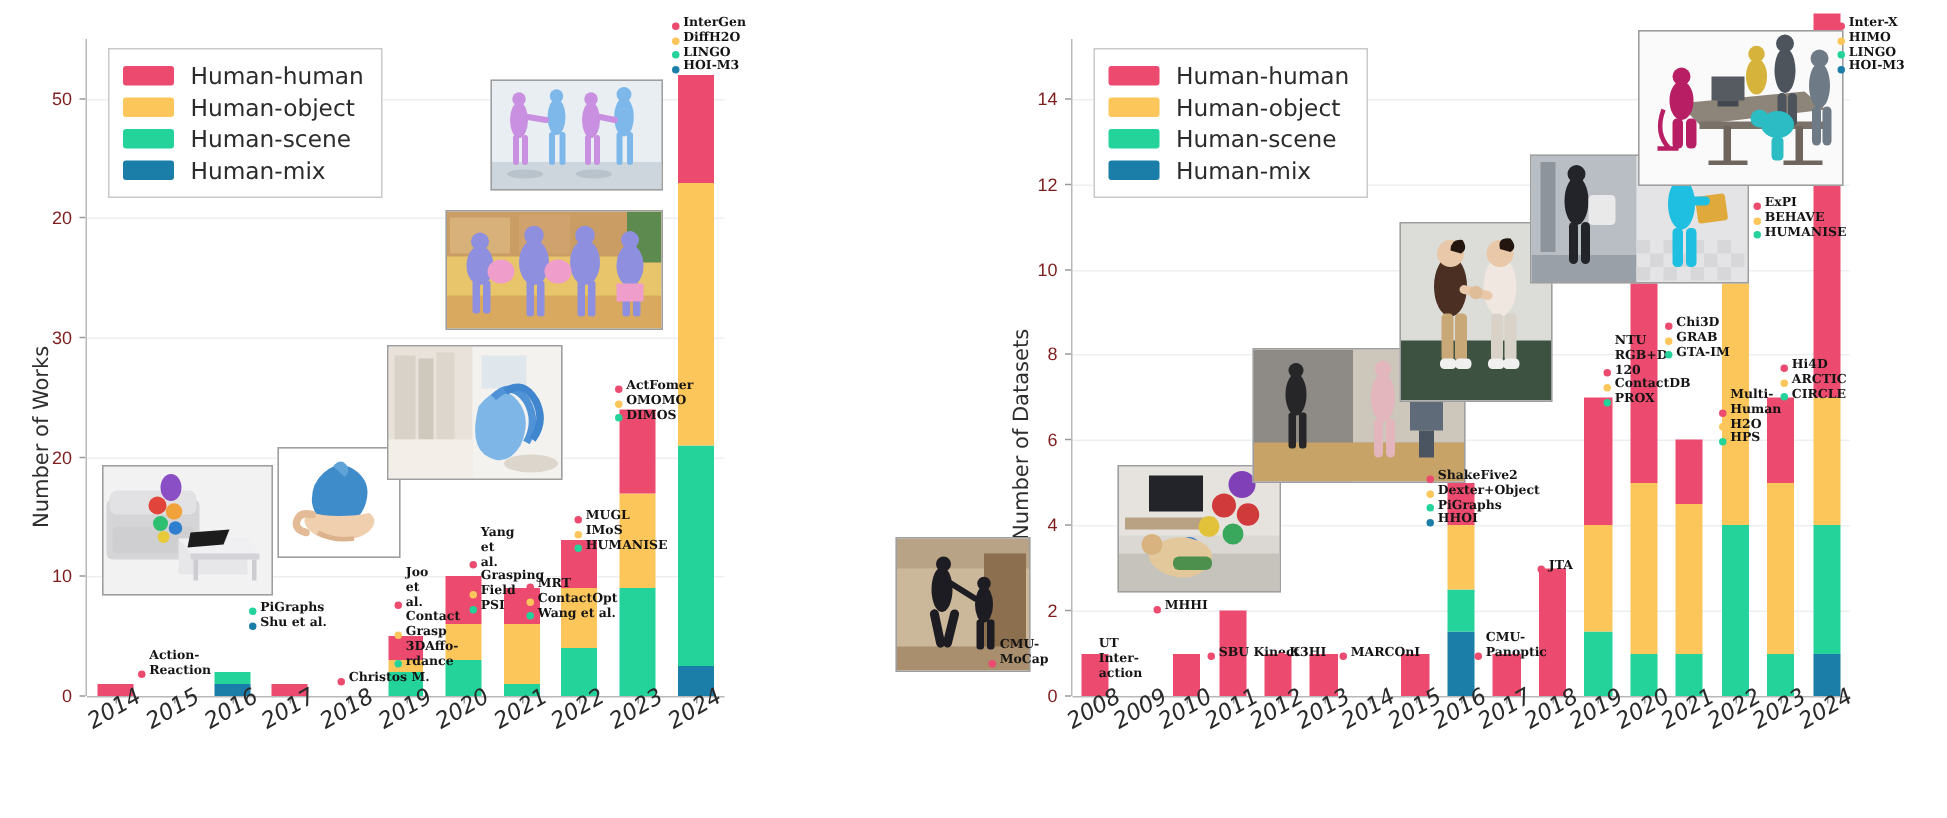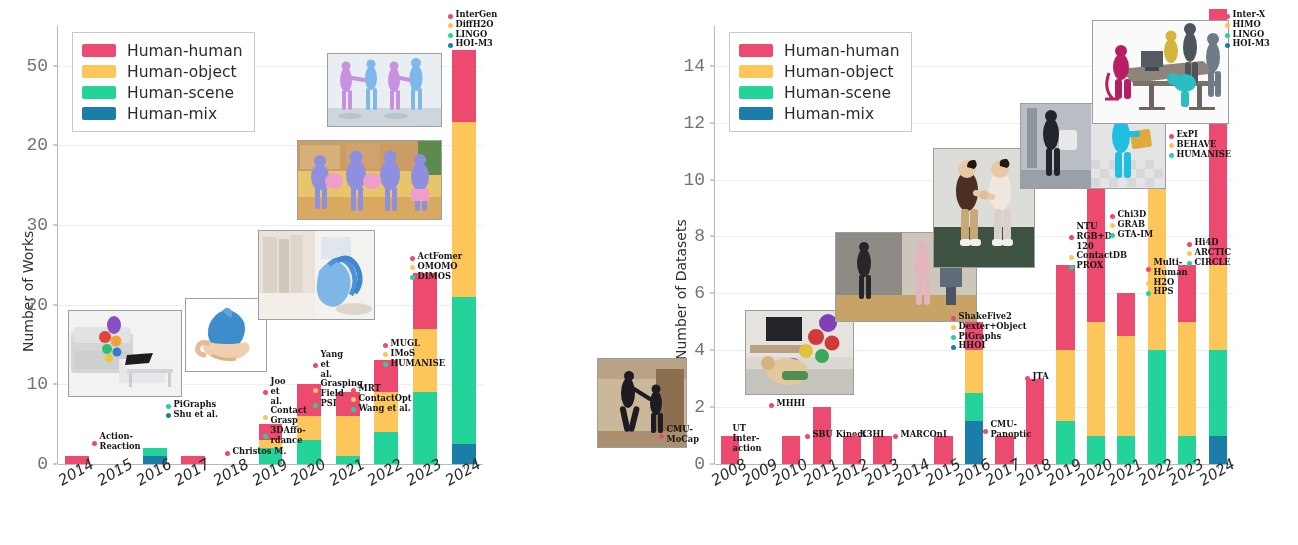--- a/index.html
+++ b/index.html
@@ -6,42 +6,42 @@
   body{width:1298px;height:545px;overflow:hidden;font-family:"DejaVu Sans",sans-serif;}
   .figure{position:relative;width:1298px;height:545px;}
   .panel{position:absolute;top:0;height:545px;}
   #panel-a{left:0;width:649px;}
   #panel-b{left:649px;width:649px;}
 
   .plot{position:absolute;}
   .axis-line{position:absolute;background:#b8b8b8;}
   .gridline{position:absolute;height:1px;background:#eceff1;left:0;right:0;}
   .ytick-label{position:absolute;right:0;transform:translateY(-50%);
-      font-size:18px;color:#737373;font-family:Liberation Mono, monospace;white-space:nowrap;}
+      font-size:12px;color:#7f1d1d;font-family:Liberation Sans, sans-serif;white-space:nowrap;}
   .ytick-mark{position:absolute;width:4px;height:1px;background:#9a9a9a;transform:translateY(-50%);}
   .ylabel{position:absolute;transform-origin:0 0;transform:rotate(-90deg);
       font-size:14px;color:#2e2e2e;white-space:nowrap;font-family:"DejaVu Sans",sans-serif;}
 
   .bar{position:absolute;bottom:0;}
   .seg{position:absolute;width:100%;left:0;}
 
   .xtick-mark{position:absolute;width:1px;height:5px;background:#9a9a9a;}
   .xtick-label{position:absolute;font-size:15px;color:#2a2a2a;white-space:nowrap;
       transform-origin:left top;transform:rotate(-30deg);font-family:"DejaVu Sans",sans-serif;
       font-style:italic;}
 
   .legend{position:absolute;background:#ffffff;border:1px solid #c9c9c9;
       padding:7px 11px 7px 9px;box-shadow:0 0 0 0 rgba(0,0,0,0);}
   .legend-row{display:flex;align-items:center;height:21px;}
   .legend-swatch{width:34px;height:13px;border-radius:2px;margin-right:11px;flex:none;}
   .legend-text{font-size:15.5px;color:#2b2b2b;font-family:"DejaVu Sans",sans-serif;}
 
   .annot{position:absolute;font-family:"DejaVu Serif",serif;font-weight:bold;
       font-size:8.3px;color:#141414;line-height:1.18;white-space:nowrap;}
-  .annot .row{display:flex;align-items:center;padding-left:20px;}
+  .annot .row{display:flex;align-items:flex-end;padding-left:20px;}
   .annot .dot{width:5px;height:5px;border-radius:50%;margin-right:2.5px;margin-top:2.5px;flex:none;}
   .annot .txt{display:block;}
   .annot.narrow{white-space:normal;max-width:46px;}
 
   .thumb{position:absolute;border:1px solid #9e9e9e;background:#d9d9d9;overflow:hidden;}
   .fig-caption{position:absolute;font-family:"DejaVu Serif",serif;font-size:14.5px;
       color:#111;white-space:nowrap;}
   .leader{position:absolute;background:#8a8a8a;transform-origin:0 0;height:1px;}
   svg{display:block;}
 </style>

